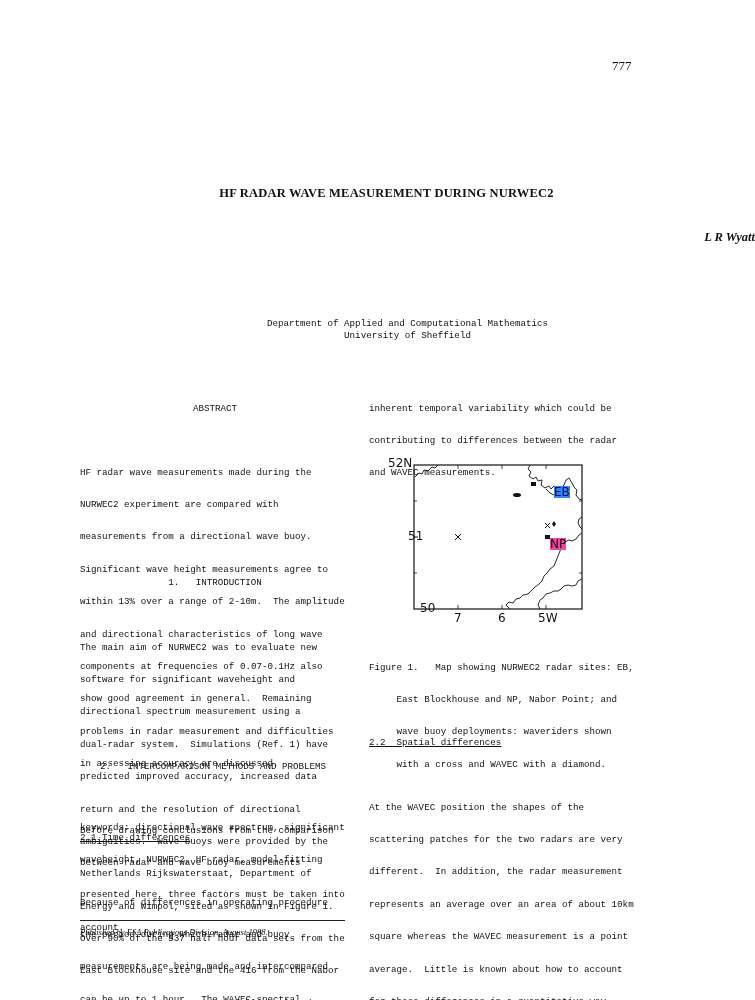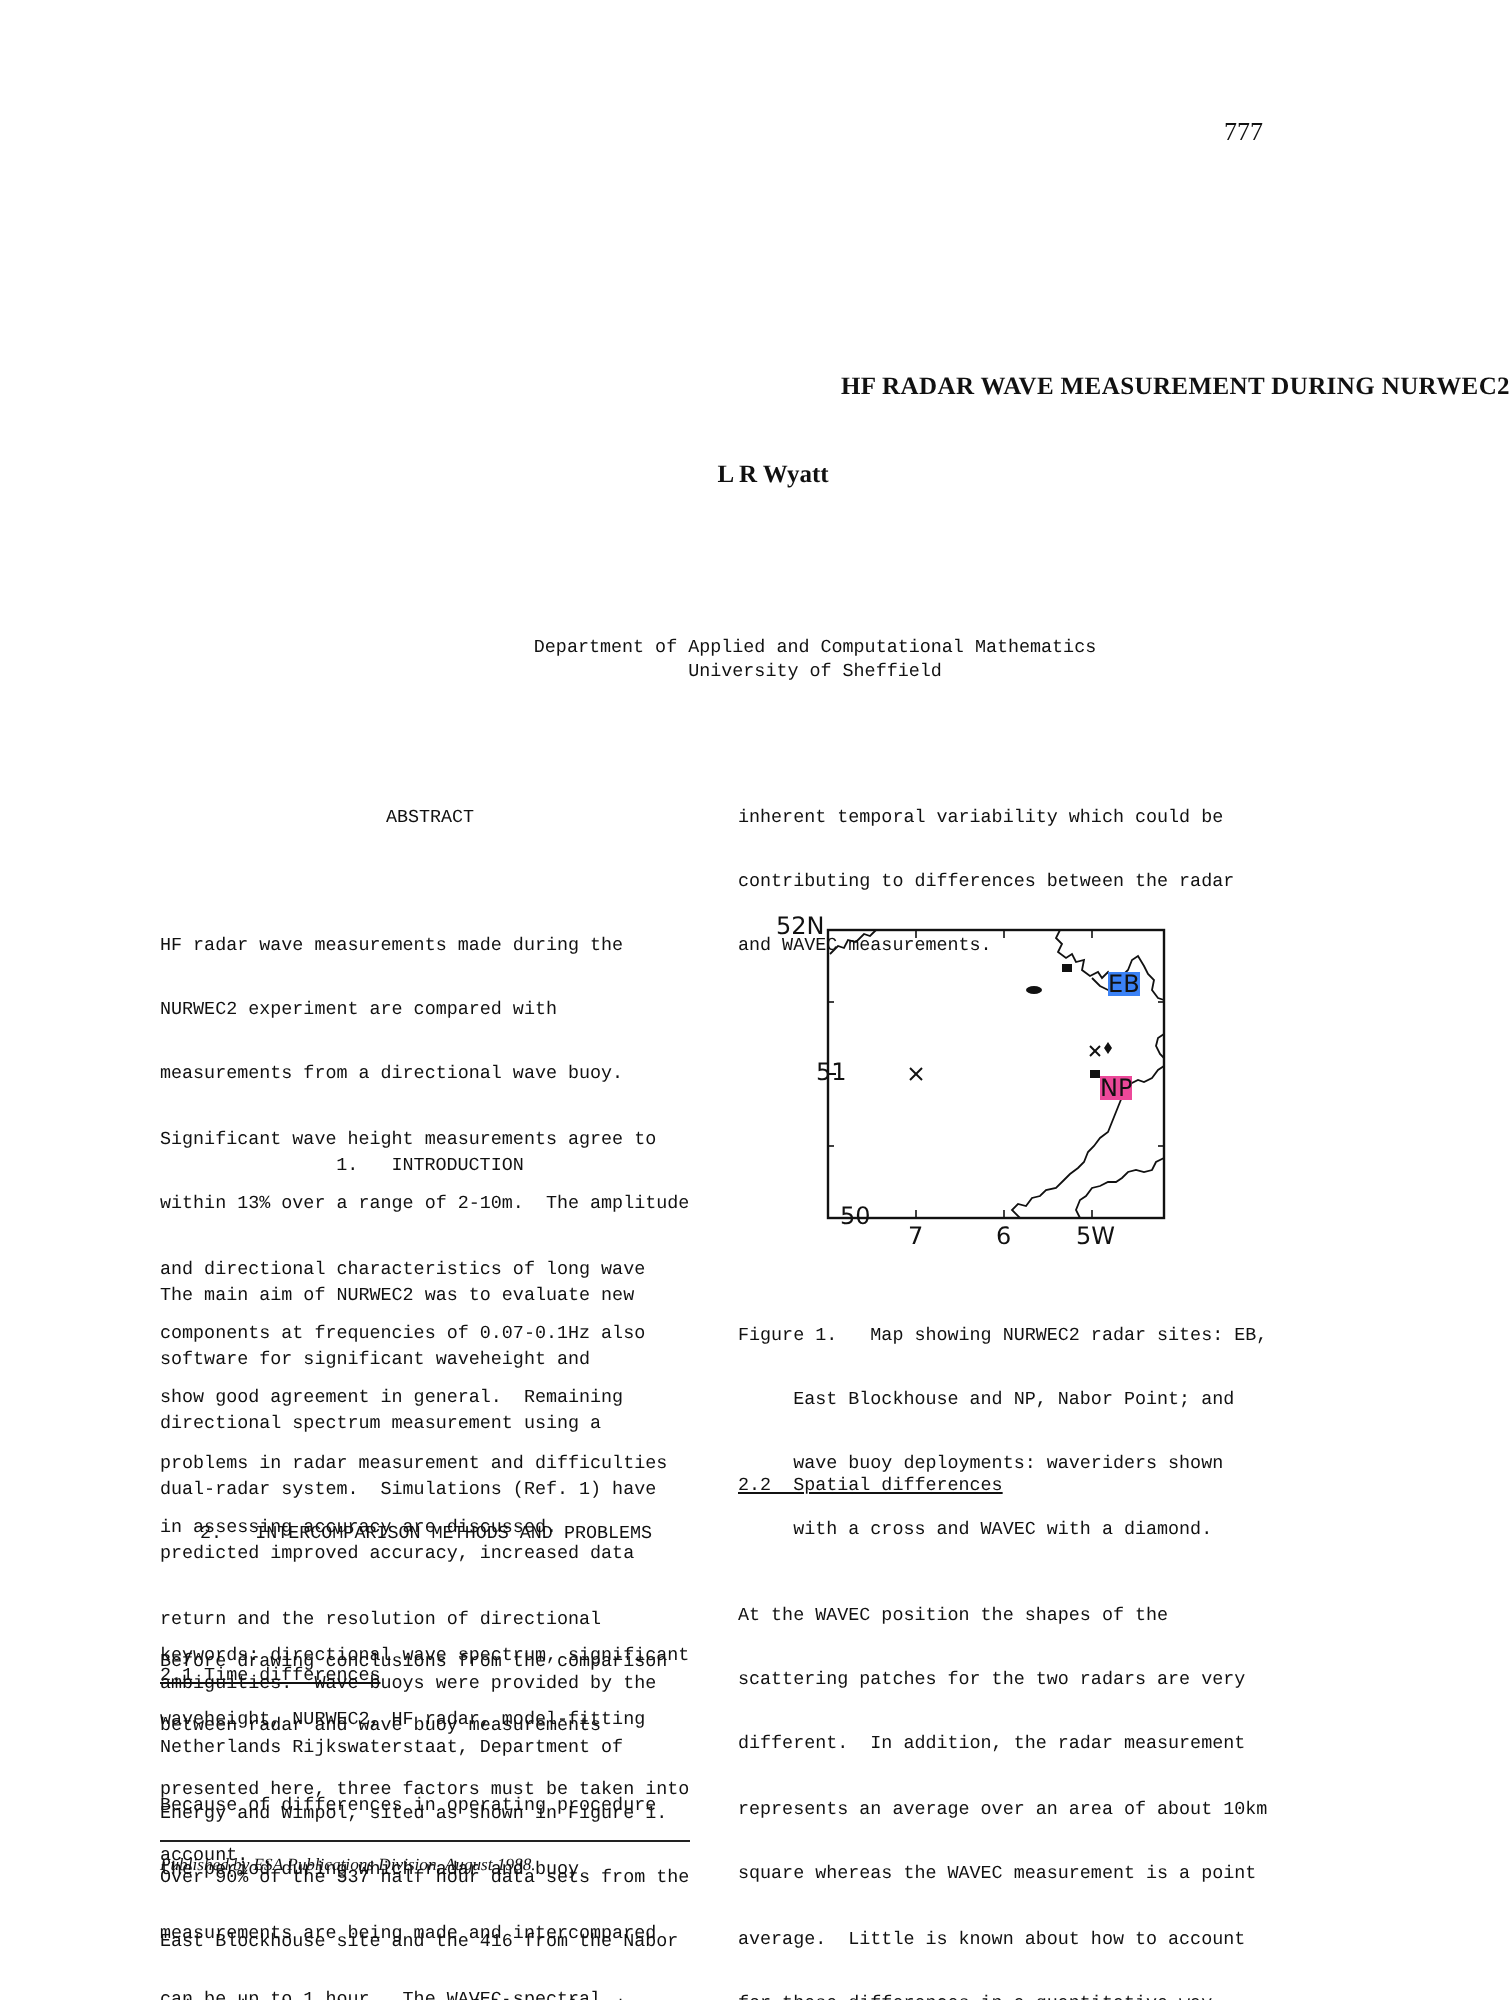--- a/index.html
+++ b/index.html
@@ -2,22 +2,22 @@
 <html><head>
   <meta charset="utf-8">
   <style>
     html, body { margin: 0; padding: 0; background: #ffffff; }
     body { width: 755px; height: 1000px; position: relative; overflow: hidden; color: #111; }
     .serif { font-family: "Liberation Serif", "DejaVu Serif", serif; }
     .mono { font-family: "Liberation Mono", "DejaVu Sans Mono", monospace; }
     .abs { position: absolute; }
 
     .page-number { left: 612px; top: 58px; font-size: 13px; }
-    .title { left: 0; width: 755px; top: 186px; text-align: right; font-size: 12.5px; font-weight: bold; letter-spacing: 0.2px; padding-left: 18px; box-sizing: border-box; }
-    .author { left: 0; width: 755px; top: 230px; text-align: center; font-size: 12.5px; font-weight: bold; padding-left: 18px; box-sizing: border-box; }
+    .title { left: 0; width: 755px; top: 186px; text-align: center; font-size: 12.5px; font-weight: bold; letter-spacing: 0.2px; padding-left: 18px; box-sizing: border-box; }
+    .author { left: 0; width: 755px; top: 230px; text-align: right; font-size: 12.5px; font-weight: bold; padding-left: 18px; box-sizing: border-box; font-style: italic; }
     .affil { left: 0; width: 755px; top: 318px; text-align: center; font-size: 9.2px; line-height: 12px; padding-left: 60px; box-sizing: border-box; }
 
     .col { font-size: 9.2px; line-height: 10.8px; white-space: pre; }
     .col p { margin: 0; }
     .heading-center { text-align: center; }
     .underline { text-decoration: underline; }
 
     .left-col { left: 80px; width: 270px; }
     .right-col { left: 369px; width: 270px; }
 

